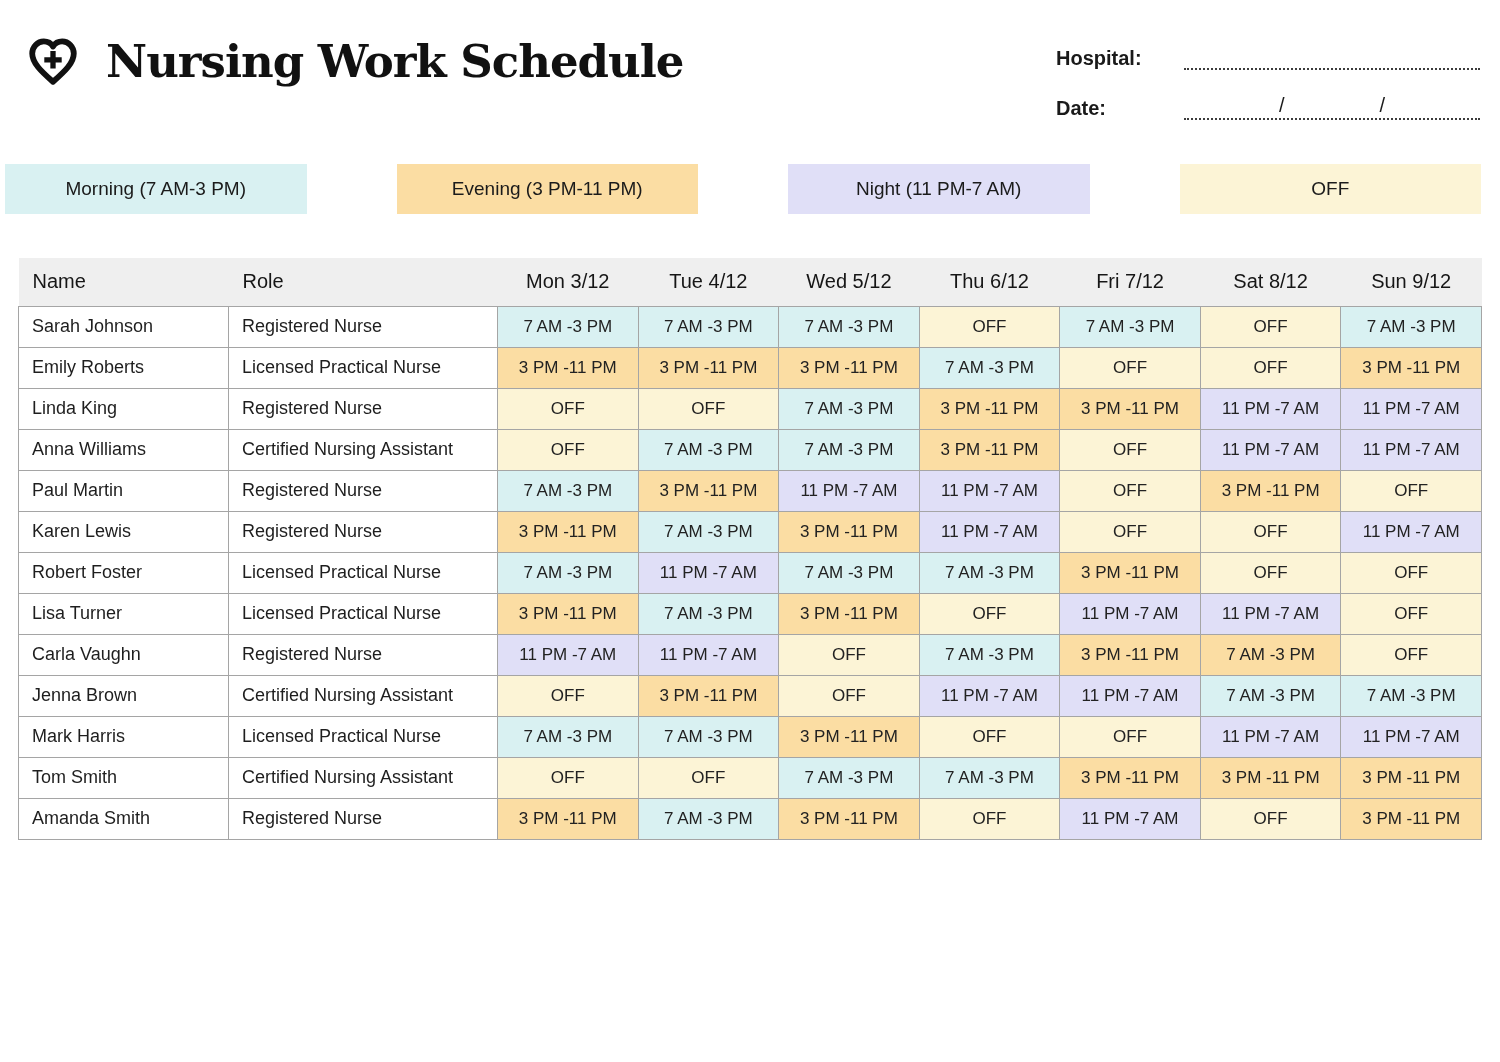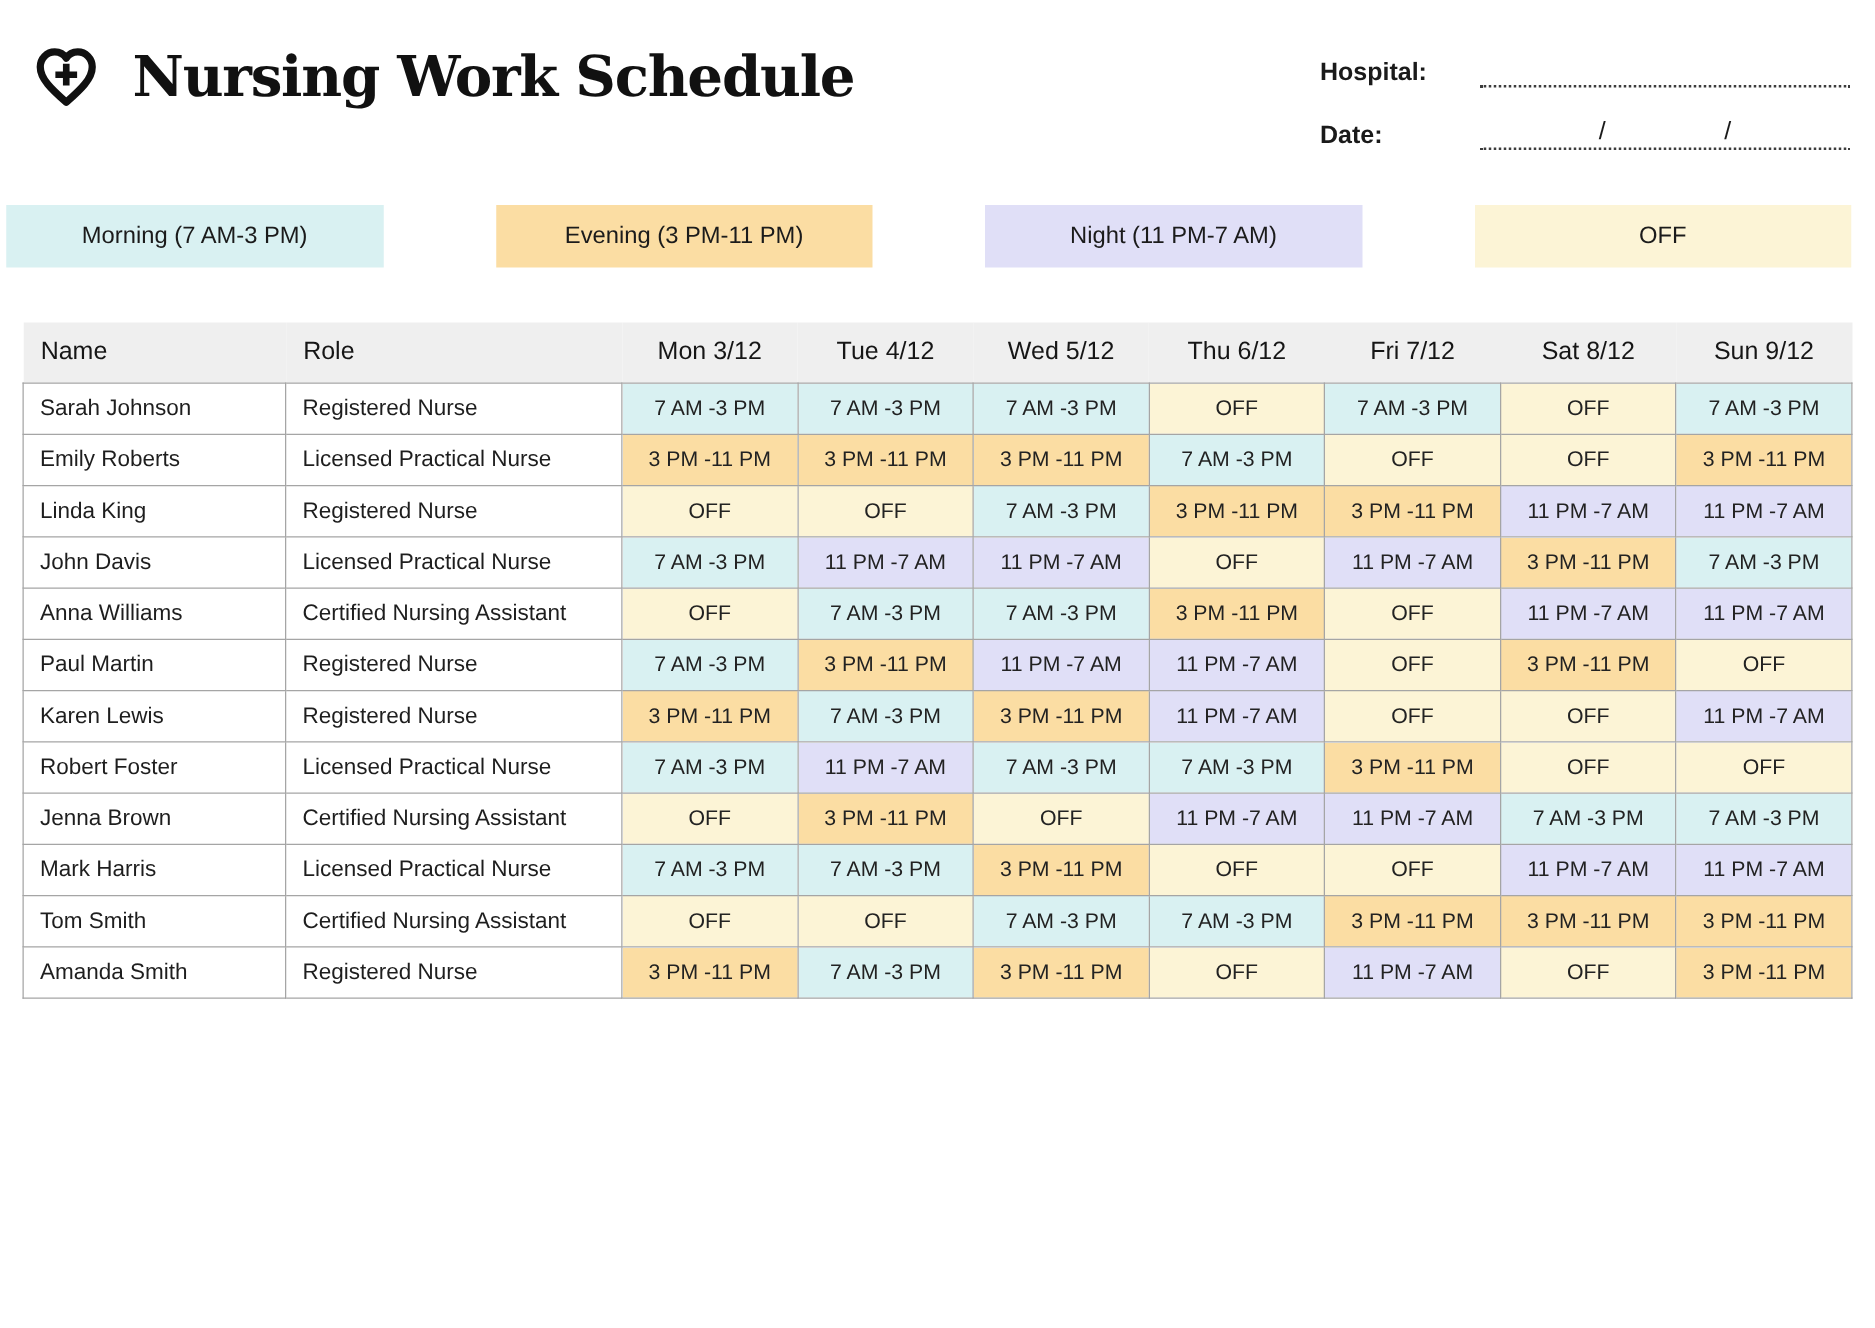--- a/index.html
+++ b/index.html
@@ -204,31 +204,20 @@
           <td class="role-cell">Registered Nurse</td>
           <td class="shift-cell" style="background: rgb(252, 244, 214);">OFF</td>
           <td class="shift-cell" style="background: rgb(252, 244, 214);">OFF</td>
           <td class="shift-cell" style="background: rgb(217, 241, 242);">7 AM -3 PM</td>
           <td class="shift-cell" style="background: rgb(251, 221, 163);">3 PM -11 PM</td>
           <td class="shift-cell" style="background: rgb(251, 221, 163);">3 PM -11 PM</td>
           <td class="shift-cell" style="background: rgb(224, 223, 247);">11 PM -7 AM</td>
           <td class="shift-cell" style="background: rgb(224, 223, 247);">11 PM -7 AM</td>
         </tr>
         <tr>
-          <td class="name-cell">John Davis</td>
-          <td class="role-cell">Licensed Practical Nurse</td>
-          <td class="shift-cell" style="background: rgb(217, 241, 242);">7 AM -3 PM</td>
-          <td class="shift-cell" style="background: rgb(224, 223, 247);">11 PM -7 AM</td>
-          <td class="shift-cell" style="background: rgb(224, 223, 247);">11 PM -7 AM</td>
-          <td class="shift-cell" style="background: rgb(252, 244, 214);">OFF</td>
-          <td class="shift-cell" style="background: rgb(224, 223, 247);">11 PM -7 AM</td>
-          <td class="shift-cell" style="background: rgb(251, 221, 163);">3 PM -11 PM</td>
-          <td class="shift-cell" style="background: rgb(217, 241, 242);">7 AM -3 PM</td>
-        </tr>
-        <tr>
           <td class="name-cell">Anna Williams</td>
           <td class="role-cell">Certified Nursing Assistant</td>
           <td class="shift-cell" style="background: rgb(252, 244, 214);">OFF</td>
           <td class="shift-cell" style="background: rgb(217, 241, 242);">7 AM -3 PM</td>
           <td class="shift-cell" style="background: rgb(217, 241, 242);">7 AM -3 PM</td>
           <td class="shift-cell" style="background: rgb(251, 221, 163);">3 PM -11 PM</td>
           <td class="shift-cell" style="background: rgb(252, 244, 214);">OFF</td>
           <td class="shift-cell" style="background: rgb(224, 223, 247);">11 PM -7 AM</td>
           <td class="shift-cell" style="background: rgb(224, 223, 247);">11 PM -7 AM</td>
         </tr>
@@ -259,20 +248,42 @@
           <td class="role-cell">Licensed Practical Nurse</td>
           <td class="shift-cell" style="background: rgb(217, 241, 242);">7 AM -3 PM</td>
           <td class="shift-cell" style="background: rgb(224, 223, 247);">11 PM -7 AM</td>
           <td class="shift-cell" style="background: rgb(217, 241, 242);">7 AM -3 PM</td>
           <td class="shift-cell" style="background: rgb(217, 241, 242);">7 AM -3 PM</td>
           <td class="shift-cell" style="background: rgb(251, 221, 163);">3 PM -11 PM</td>
           <td class="shift-cell" style="background: rgb(252, 244, 214);">OFF</td>
           <td class="shift-cell" style="background: rgb(252, 244, 214);">OFF</td>
         </tr>
         <tr>
+          <td class="name-cell">Lisa Turner</td>
+          <td class="role-cell">Licensed Practical Nurse</td>
+          <td class="shift-cell" style="background: rgb(251, 221, 163);">3 PM -11 PM</td>
+          <td class="shift-cell" style="background: rgb(217, 241, 242);">7 AM -3 PM</td>
+          <td class="shift-cell" style="background: rgb(251, 221, 163);">3 PM -11 PM</td>
+          <td class="shift-cell" style="background: rgb(252, 244, 214);">OFF</td>
+          <td class="shift-cell" style="background: rgb(224, 223, 247);">11 PM -7 AM</td>
+          <td class="shift-cell" style="background: rgb(224, 223, 247);">11 PM -7 AM</td>
+          <td class="shift-cell" style="background: rgb(252, 244, 214);">OFF</td>
+        </tr>
+        <tr>
+          <td class="name-cell">Carla Vaughn</td>
+          <td class="role-cell">Registered Nurse</td>
+          <td class="shift-cell" style="background: rgb(224, 223, 247);">11 PM -7 AM</td>
+          <td class="shift-cell" style="background: rgb(224, 223, 247);">11 PM -7 AM</td>
+          <td class="shift-cell" style="background: rgb(252, 244, 214);">OFF</td>
+          <td class="shift-cell" style="background: rgb(217, 241, 242);">7 AM -3 PM</td>
+          <td class="shift-cell" style="background: rgb(251, 221, 163);">3 PM -11 PM</td>
+          <td class="shift-cell" style="background: rgb(251, 221, 163);">7 AM -3 PM</td>
+          <td class="shift-cell" style="background: rgb(252, 244, 214);">OFF</td>
+        </tr>
+        <tr>
           <td class="name-cell">Jenna Brown</td>
           <td class="role-cell">Certified Nursing Assistant</td>
           <td class="shift-cell" style="background: rgb(252, 244, 214);">OFF</td>
           <td class="shift-cell" style="background: rgb(251, 221, 163);">3 PM -11 PM</td>
           <td class="shift-cell" style="background: rgb(252, 244, 214);">OFF</td>
           <td class="shift-cell" style="background: rgb(224, 223, 247);">11 PM -7 AM</td>
           <td class="shift-cell" style="background: rgb(224, 223, 247);">11 PM -7 AM</td>
           <td class="shift-cell" style="background: rgb(217, 241, 242);">7 AM -3 PM</td>
           <td class="shift-cell" style="background: rgb(217, 241, 242);">7 AM -3 PM</td>
         </tr>

